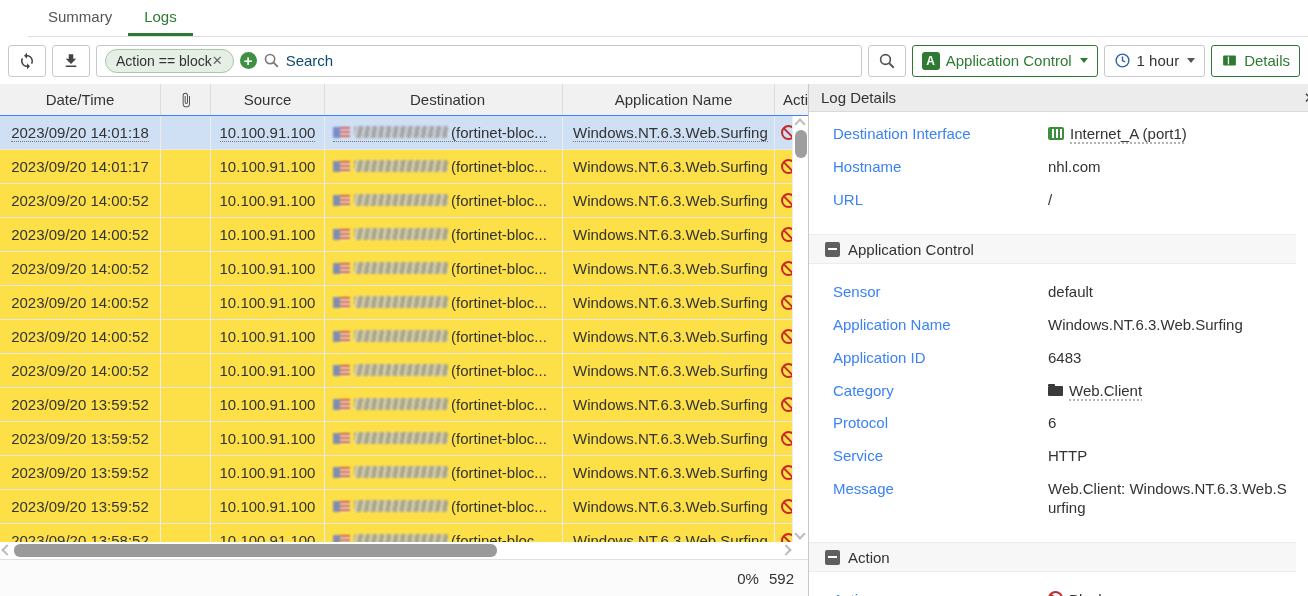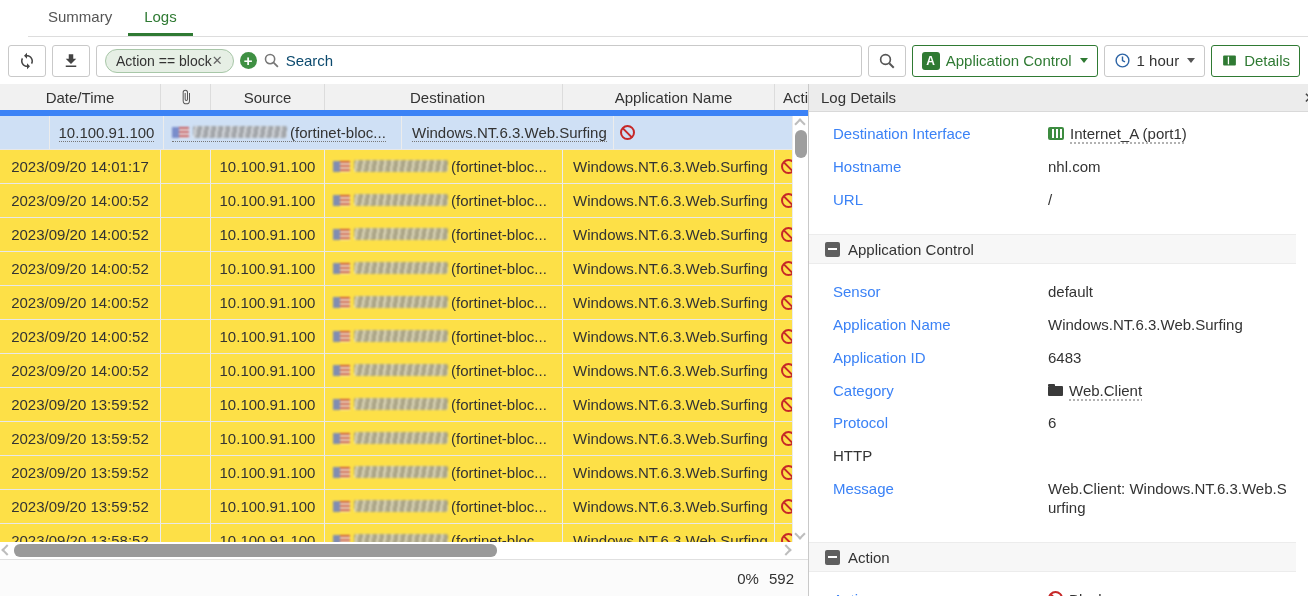--- a/index.html
+++ b/index.html
@@ -27,21 +27,21 @@
   .caret { width:0; height:0; border-left:4px solid transparent; border-right:4px solid transparent; border-top:5px solid #2f7a33; margin-left:2px; }
   .caret.dark { border-top-color:#555; }
   .asq { width:18px; height:18px; background:#2f7a33; border-radius:3px; color:#fff; font-size:12px; font-weight:bold;
          display:flex; align-items:center; justify-content:center; }
   svg.ic { display:block; }
   
   .main { display:flex; height:512px; }
   .left { width:809px; display:flex; flex-direction:column; border-right:1px solid #c9c9c9; }
   
   .tviewport { position:relative; height:458px; overflow:hidden; }
-  .thead { display:flex; height:32px; background:#f1f1f1; border-bottom:6px solid #3b82f6; align-items:center; color:#333;justify-content:flex-end; }
+  .thead { display:flex; height:32px; background:#f1f1f1; border-bottom:1px solid #3b82f6; align-items:center; color:#333;justify-content:flex-end; }
   .th { display:flex; align-items:center; justify-content:center; height:100%; border-right:1px solid #dcdcdc; overflow:hidden; white-space:nowrap; }
   .tr { display:flex; height:34px; align-items:center; border-bottom:1px solid #e8e8e8; background:#fde047; }
   .tr.selected { background:#cfe0f5; }
   .td { height:100%; display:flex; align-items:center; border-right:1px solid #ececec; overflow:hidden; white-space:nowrap; }
   .c-dt  { width:161px; justify-content:center; }
   .c-att { width:50px;  justify-content:center; }
   .c-src { width:114px; justify-content:center; }
   .c-dst { width:238px; padding-left:8px; }
   .c-app { width:212px; padding-left:10px; }
   .c-act { flex:1; padding-left:6px; border-right:none; }
@@ -160,20 +160,23 @@
               <path fill="#555" d="M16.5 6v11.5a4 4 0 0 1-8 0V5a2.5 2.5 0 0 1 5 0v10.5a1 1 0 0 1-2 0V6H10v9.5a2.5 2.5 0 0 0 5 0V5a4 4 0 0 0-8 0v12.5a5.5 5.5 0 0 0 11 0V6h-1.5z"></path>
             </svg>
         </div>
         <div class="th c-src">Source</div>
         <div class="th c-dst">Destination</div>
         <div class="th c-app">Application Name</div>
         <div class="th c-act" style="justify-content:flex-start;padding-left:8px;">Action</div>
       </div>
       <div>
   <div class="tr selected">
+    <div class="td c-dt">
+              <span class="lkable">2023/09/20 14:01:18</span>
+            </div>
     <div class="td c-att"></div>
     <div class="td c-src">
               <span class="lkable">10.100.91.100</span>
             </div>
     <div class="td c-dst">
               <span class="lkable"><span class="flagred"></span><span class="redact"></span><span>(fortinet-bloc...</span></span>
             </div>
     <div class="td c-app">
               <span class="lkable">Windows.NT.6.3.Web.Surfing</span>
             </div>
@@ -497,20 +500,21 @@
 
   <div class="dfield">
     <span class="lbl">Protocol</span>
     <span class="valwrap">
 
       <span class="val">6</span>
     </span>
   </div>
 
   <div class="dfield">
+    <span class="lbl">Service</span>
     <span class="valwrap">
 
       <span class="val">HTTP</span>
     </span>
   </div>
 
   <div class="dfield">
     <span class="lbl">Message</span>
     <span class="valwrap">
 

